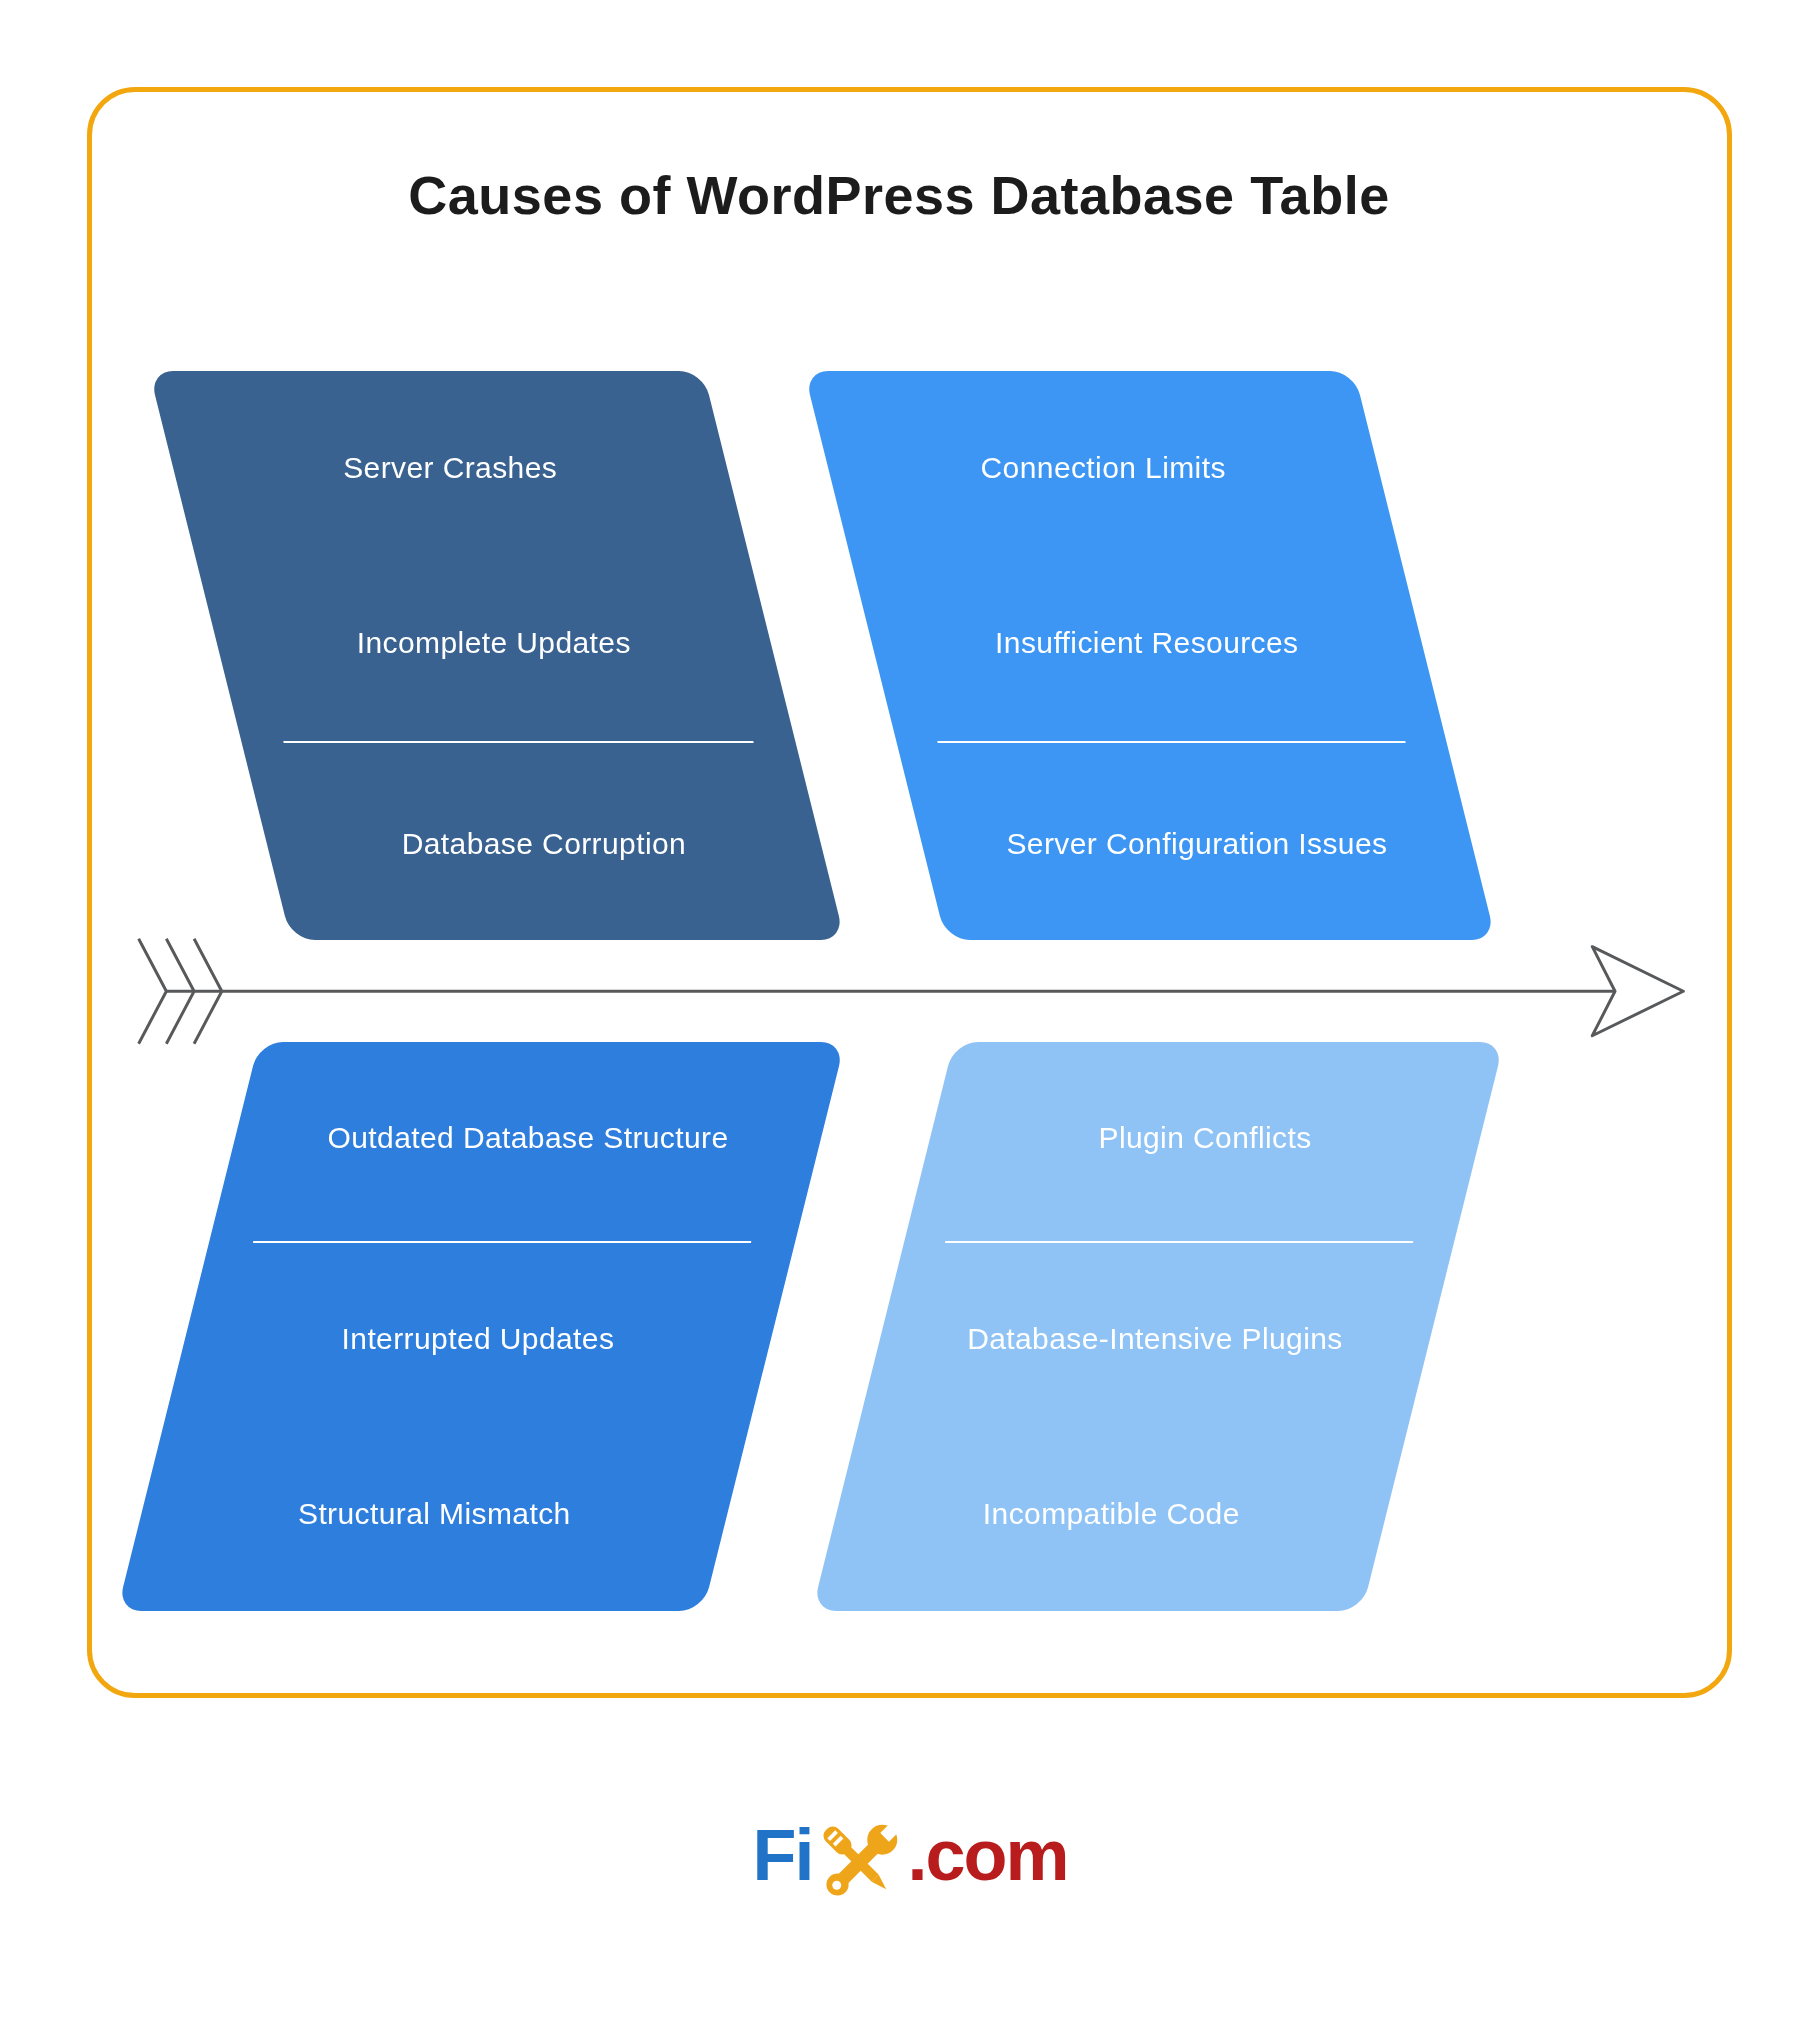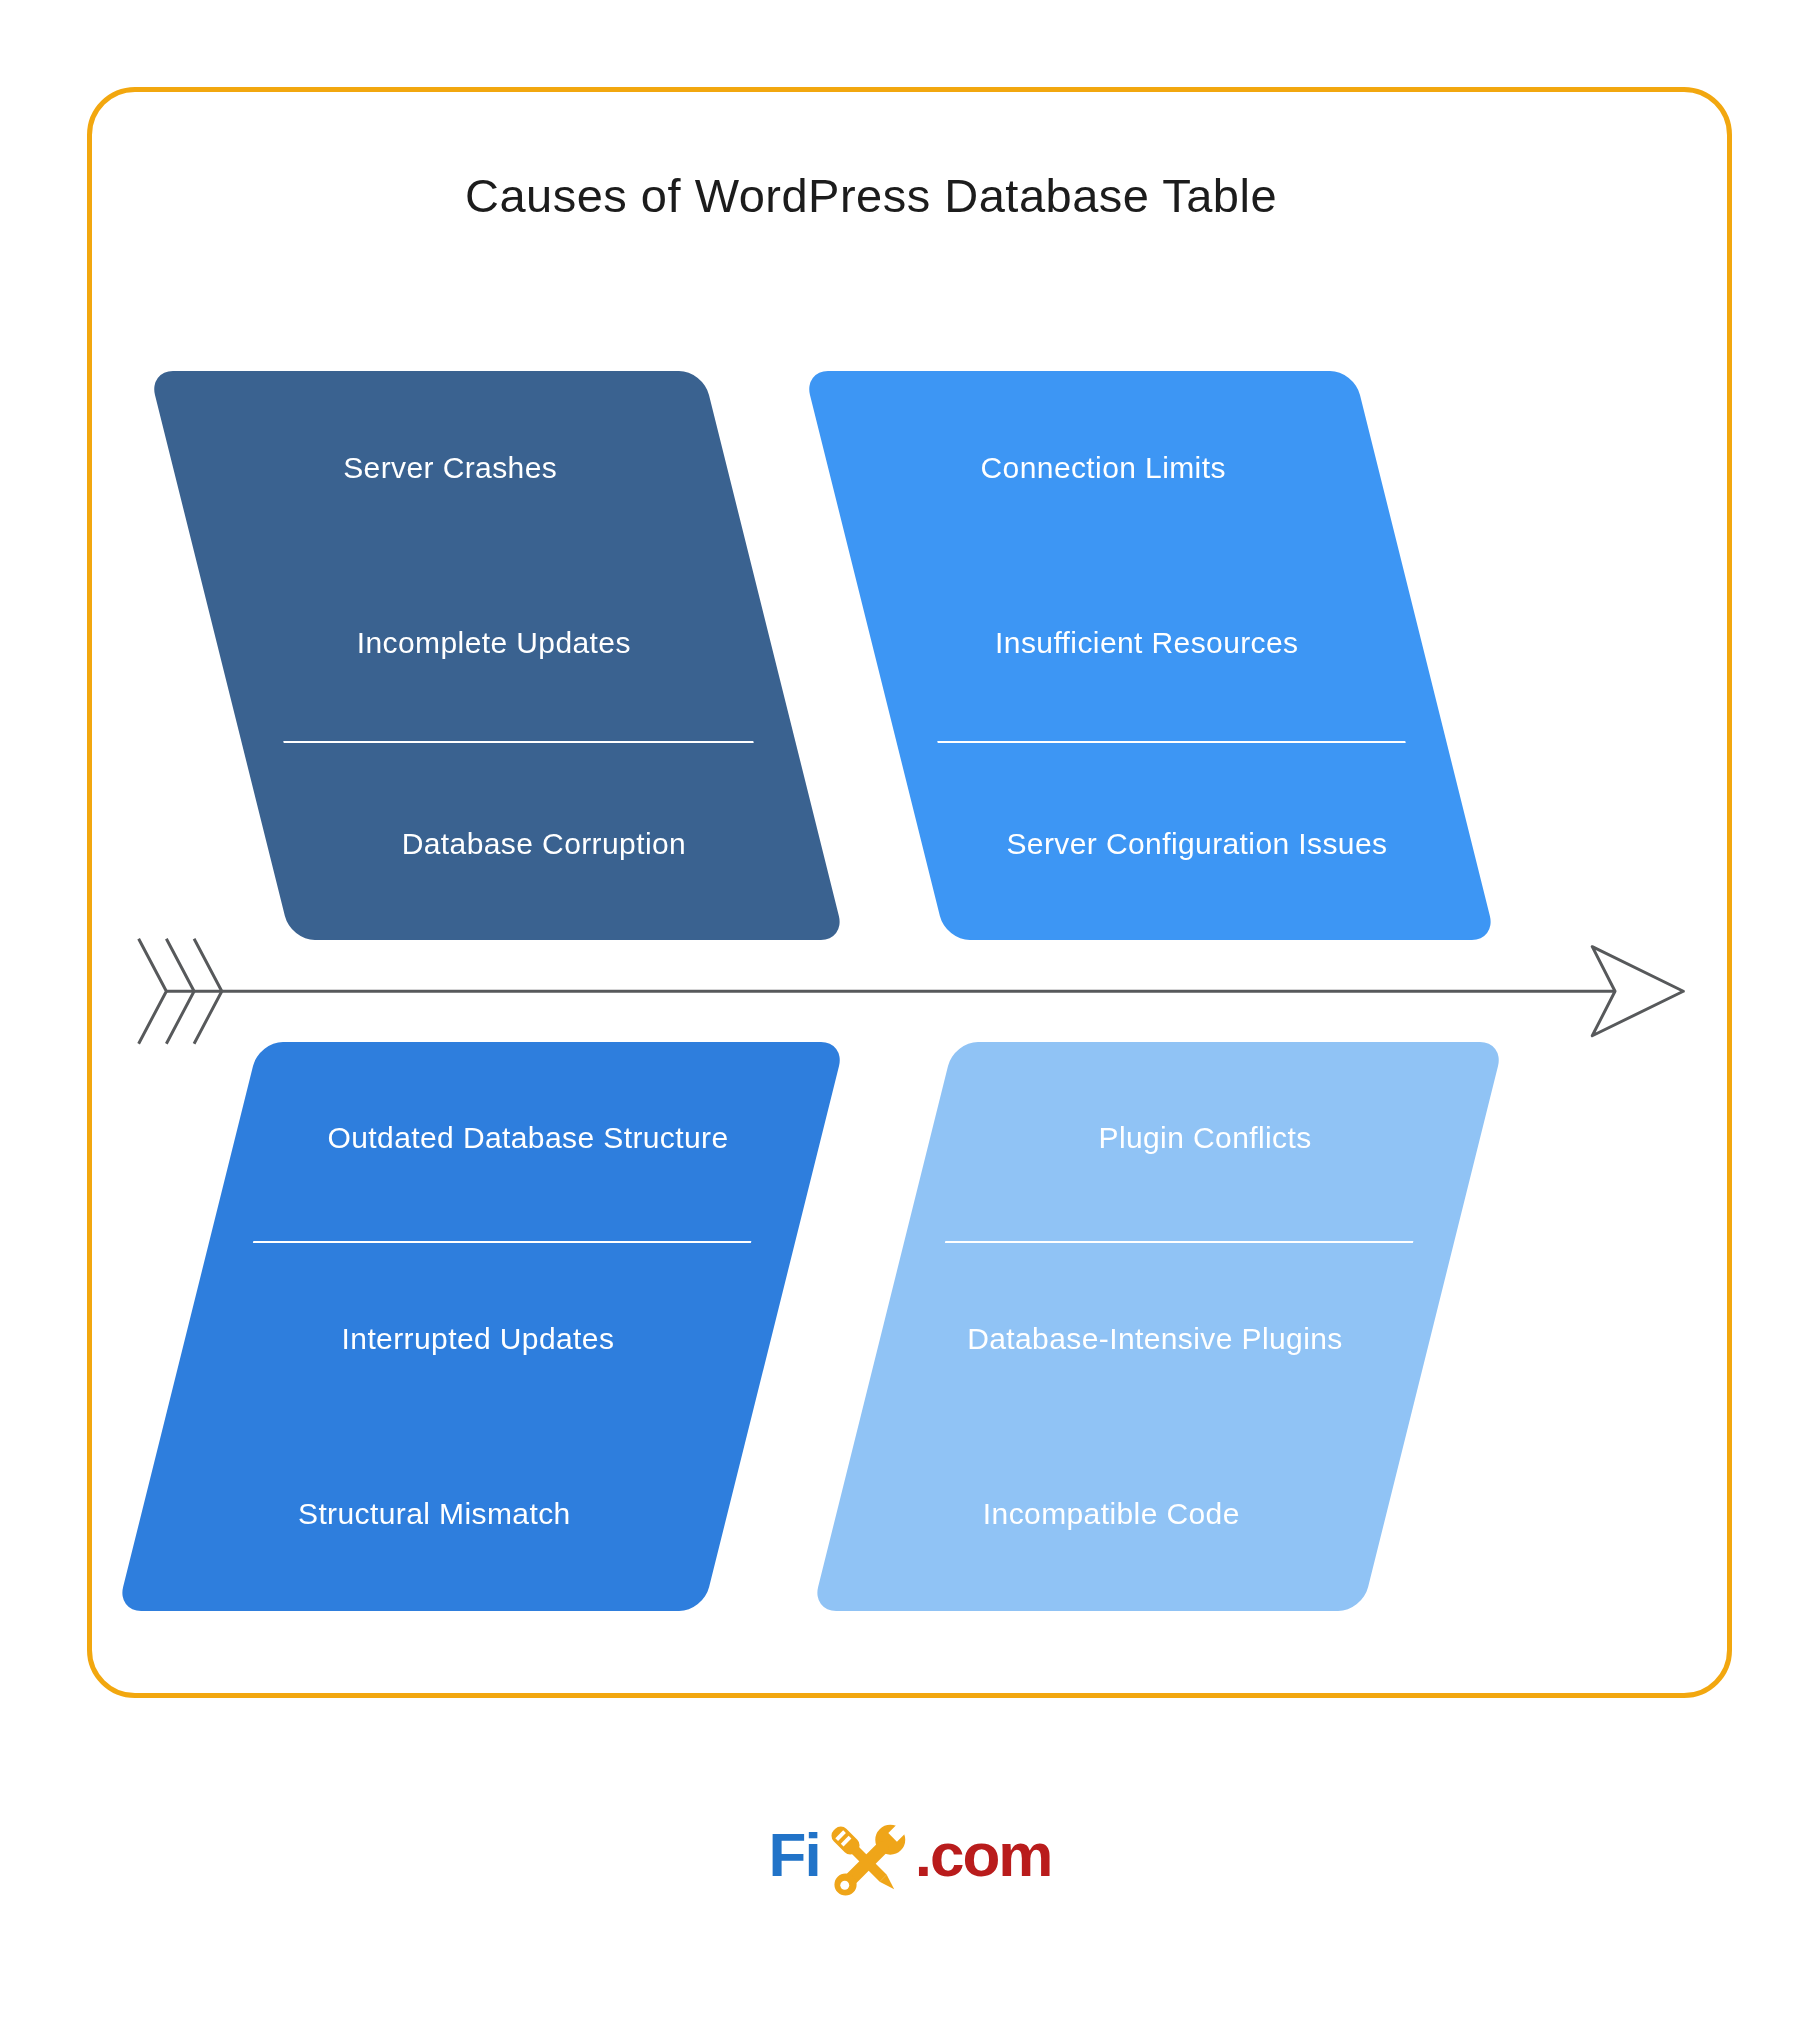--- a/index.html
+++ b/index.html
@@ -9,22 +9,22 @@
   }
   
   .card{
     position:absolute;left:87px;top:87px;width:1645px;height:1611px;
     box-sizing:border-box;border:5px solid #F2A70F;border-radius:48px;
     background:#ffffff;
   }
   
   .title{
     position:absolute;left:87px;top:164px;width:1568px;
-    text-align:center;color:#1C1C1C;font-weight:400;
-    font-size:47px;line-height:63px;letter-spacing:0.5px;
+    text-align:center;color:#1C1C1C;font-weight:700;
+    font-size:54px;line-height:63px;letter-spacing:0.5px;padding-left:28px;
   }
   
   .fbox{
     position:absolute;border-radius:24px;height:569px;
     transform-origin:top left;
   }
   .fbox.top{transform:skewX(14deg);}
   .fbox.bottom{transform:skewX(-14deg);}
   .fbox .row{
     position:absolute;left:0;right:0;height:40px;line-height:40px;
@@ -51,21 +51,21 @@
   .fbox.bottom .r1{top:76px;}
   .fbox.bottom .divider{top:199px;}
   .fbox.bottom .r2{top:277px;}
   .fbox.bottom .r3{top:452px;}
   
   .spine-svg{position:absolute;left:0;top:0;width:1820px;height:2028px;pointer-events:none;}
   
   .logo{
     position:absolute;left:0;top:1780px;width:1820px;height:149px;
     display:flex;justify-content:center;align-items:center;
-    font-weight:700;font-size:62px;letter-spacing:-2px;white-space:nowrap;
+    font-weight:700;font-size:72px;letter-spacing:-2px;white-space:nowrap;
   }
   .logo .blue{color:#2173C8;}
   .logo .gold{color:#b91c1c;}
   .logo .xicon{width:111px;height:111px;margin:0 -8px;transform:translateY(8px);}
 </style>
 </head>
 <body>
 
 <div class="card"></div>
 

